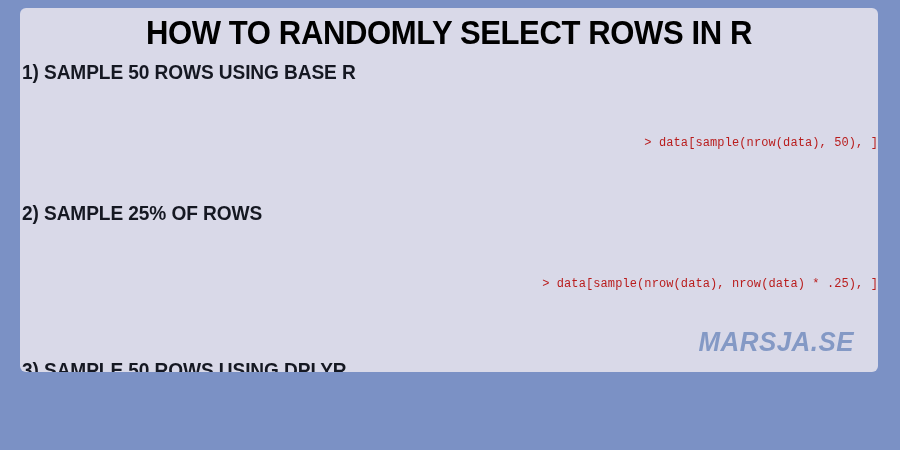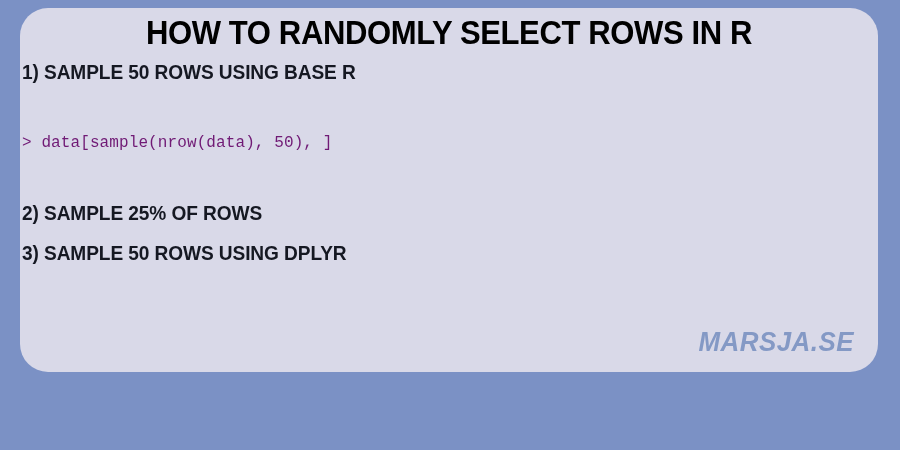--- a/index.html
+++ b/index.html
@@ -16,21 +16,21 @@
     position: relative;
   }
 
   #card {
     position: absolute;
     left: 20px;
     top: 8px;
     width: 858px;
     height: 364px;
     background: #d9d9e8;
-    border-radius: 28px;
+    border-radius: 6px;
     overflow: hidden;
   }
 
   #title {
     text-align: center;
     font-family: "Liberation Sans", sans-serif;
     font-weight: bold;
     font-size: 33px;
     letter-spacing: -0.4px;
     color: #000000;
@@ -54,25 +54,26 @@
     color: #151822;
     letter-spacing: -0.1px;
     line-height: 24px;
     white-space: nowrap;
     transform: scaleX(0.98);
     transform-origin: left center;
   }
 
   .code-block {
     font-family: "Liberation Mono", monospace;
-    font-size: 16px;
-    color: #701a75;
+    font-size: 12px;
+    color: #b91c1c;
     line-height: 23px;
     white-space: pre;
     letter-spacing: 0.1px;
+    text-align: right;
   }
 
   .code-line { white-space: pre; }
 
   
   .sec-1 { margin-top: 4px; }
   .sec-1 .code-block { margin-top: 2px; }
 
   .sec-2 { }
   .sec-2 .code-block { margin-top: 2px; }
@@ -106,20 +107,23 @@
 
     <div class="section sec-1">
       <div class="section-heading">1) SAMPLE 50 ROWS USING BASE R</div>
       <div class="code-block">
         <div class="code-line">&gt; data[sample(nrow(data), 50), ]</div>
       </div>
     </div>
 
     <div class="section sec-2">
       <div class="section-heading">2) SAMPLE 25% OF ROWS</div>
+      <div class="code-block">
+        <div class="code-line">&gt; data[sample(nrow(data), nrow(data) * .25), ]</div>
+      </div>
     </div>
 
     <div class="section sec-3">
       <div class="section-heading">3) SAMPLE 50 ROWS USING DPLYR</div>
       <div class="code-block">
         
         
         
       </div>
     </div>

